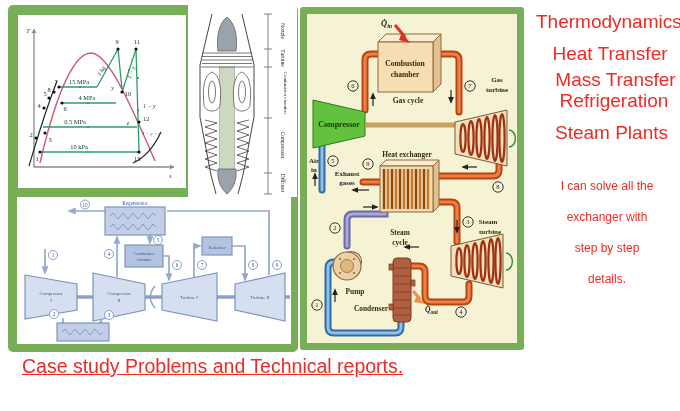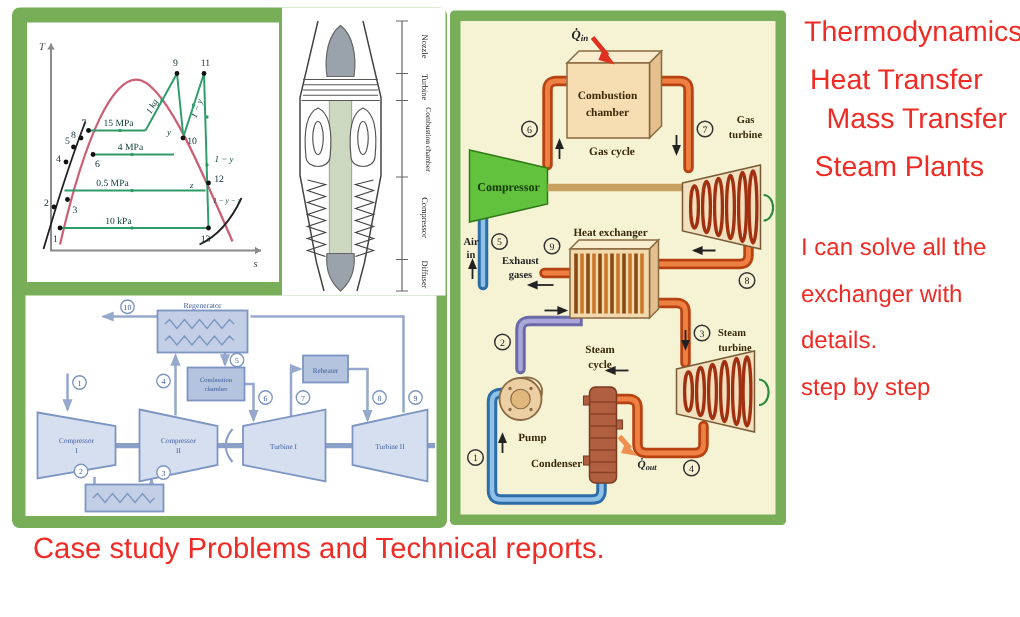--- a/index.html
+++ b/index.html
@@ -6,24 +6,24 @@
   #stage{position:relative;width:680px;height:411px;background:#ffffff;overflow:hidden;
          font-family:"Liberation Sans",sans-serif;}
   .panel-green{position:absolute;left:8px;top:5px;width:290px;height:347px;
                background:#79ae58;border-radius:5px;}
   .whitebox{position:absolute;background:#ffffff;}
   #box-ts{left:10px;top:10px;width:168px;height:173px;}
   #box-engine{left:180px;top:0px;width:109px;height:192px;}
   #box-schem{left:9px;top:192px;width:274px;height:147px;}
   .panel-cream{position:absolute;left:300px;top:7px;width:224px;height:343px;
                background:#f6f3d5;border:7px solid #79ae58;box-sizing:border-box;border-radius:3px;}
-  #right-col{position:absolute;left:530px;top:6px;width:150px;color:#ee2b24;}
+  #right-col{position:absolute;left:530px;top:6px;width:150px;color:#ee2b24;text-align:center;}
   .topic{font-size:19px;line-height:21px;white-space:nowrap;}
-  .pitch{margin-top:28px;font-size:16px;line-height:31px;margin-left:4px;}
-  #caption{position:absolute;left:22px;top:355px;font-size:19.5px;color:#ee2b24;white-space:nowrap;}
+  .pitch{margin-top:28px;font-size:12px;line-height:31px;margin-left:4px;}
+  #caption{position:absolute;left:22px;top:355px;font-size:19.5px;color:#ee2b24;white-space:nowrap;text-decoration:underline;}
   svg{display:block;}
   svg text{font-family:"Liberation Serif",serif;}
 </style>
 </head>
 <body>
 
 <div id="stage">
 
   <div class="panel-green">
 
@@ -432,24 +432,25 @@
           <text x="61" y="152.4">9</text>
         </g>
       </g>
     </svg>
   </div>
 
   <div id="right-col">
     <div class="topic" style="margin-top:5px;margin-left:6px">Thermodynamics</div>
     <div class="topic" style="margin-top:11px;margin-left:10px">Heat Transfer</div>
     <div class="topic" style="margin-top:5px;margin-left:21px">Mass Transfer</div>
+    <div class="topic" style="margin-top:0px;margin-left:18px">Refrigeration</div>
     <div class="topic" style="margin-top:11px;margin-left:13px">Steam Plants</div>
     <div class="pitch">
       <div>I can solve all the</div>
       <div>exchanger with</div>
+      <div>step by step</div>
       <div>details.</div>
-      <div>step by step</div>
     </div>
   </div>
 
   <div id="caption">Case study Problems and Technical reports.</div>
 
 </div>
 
 </body></html>

